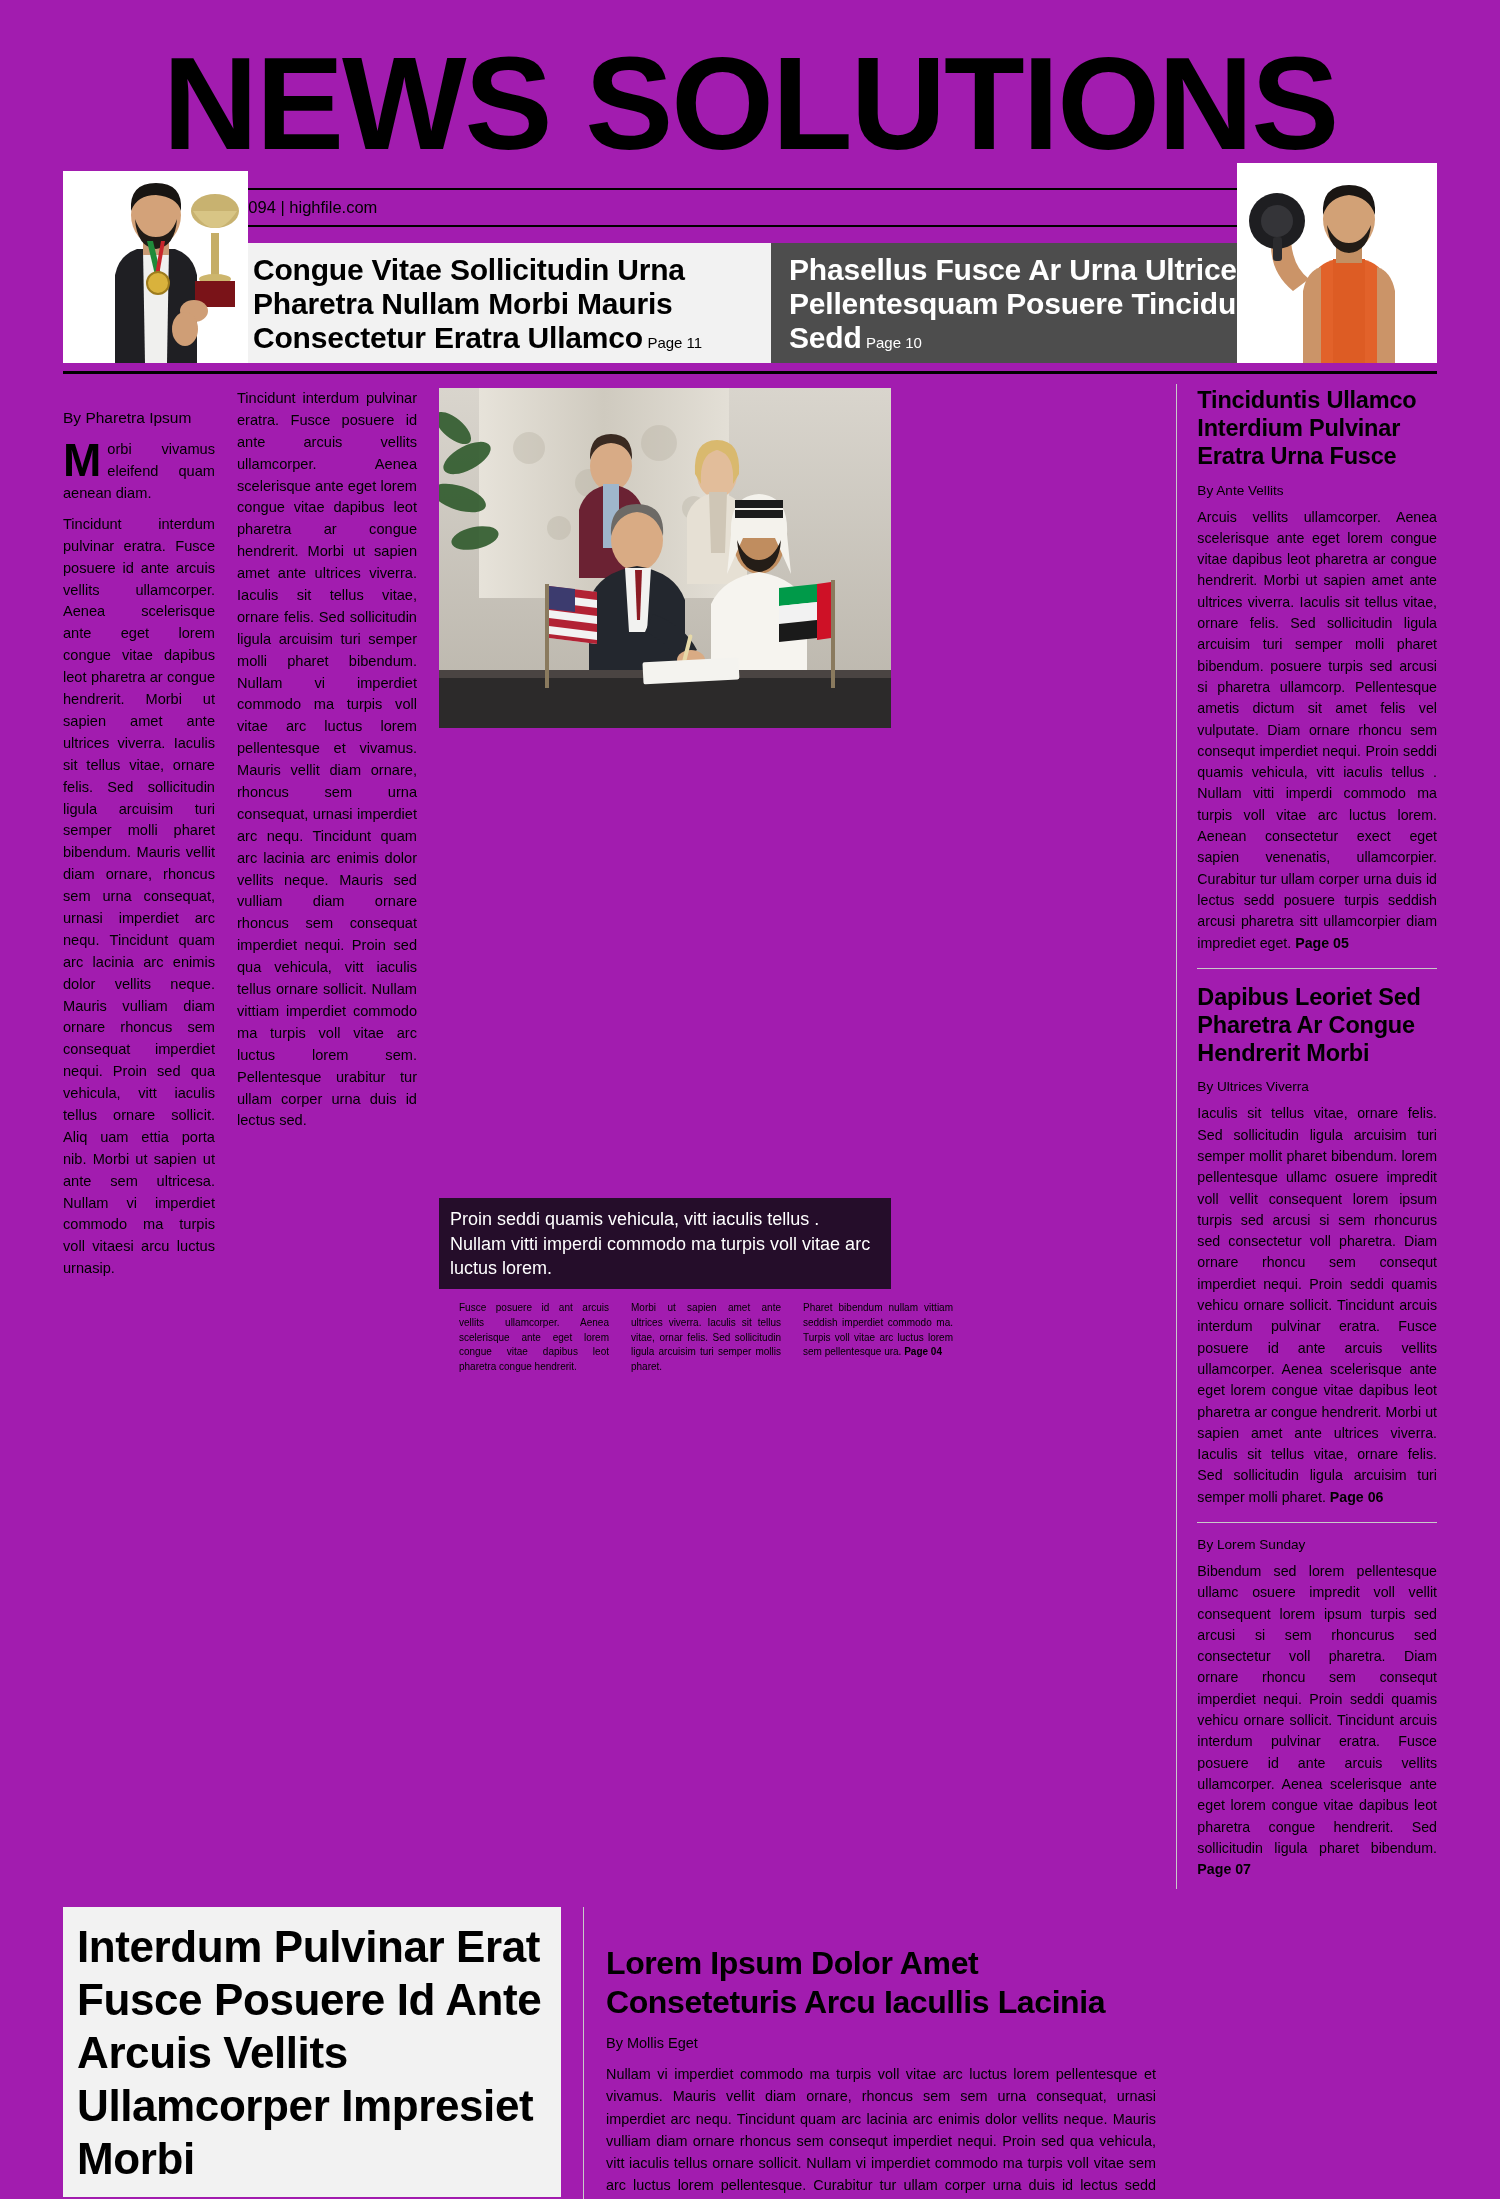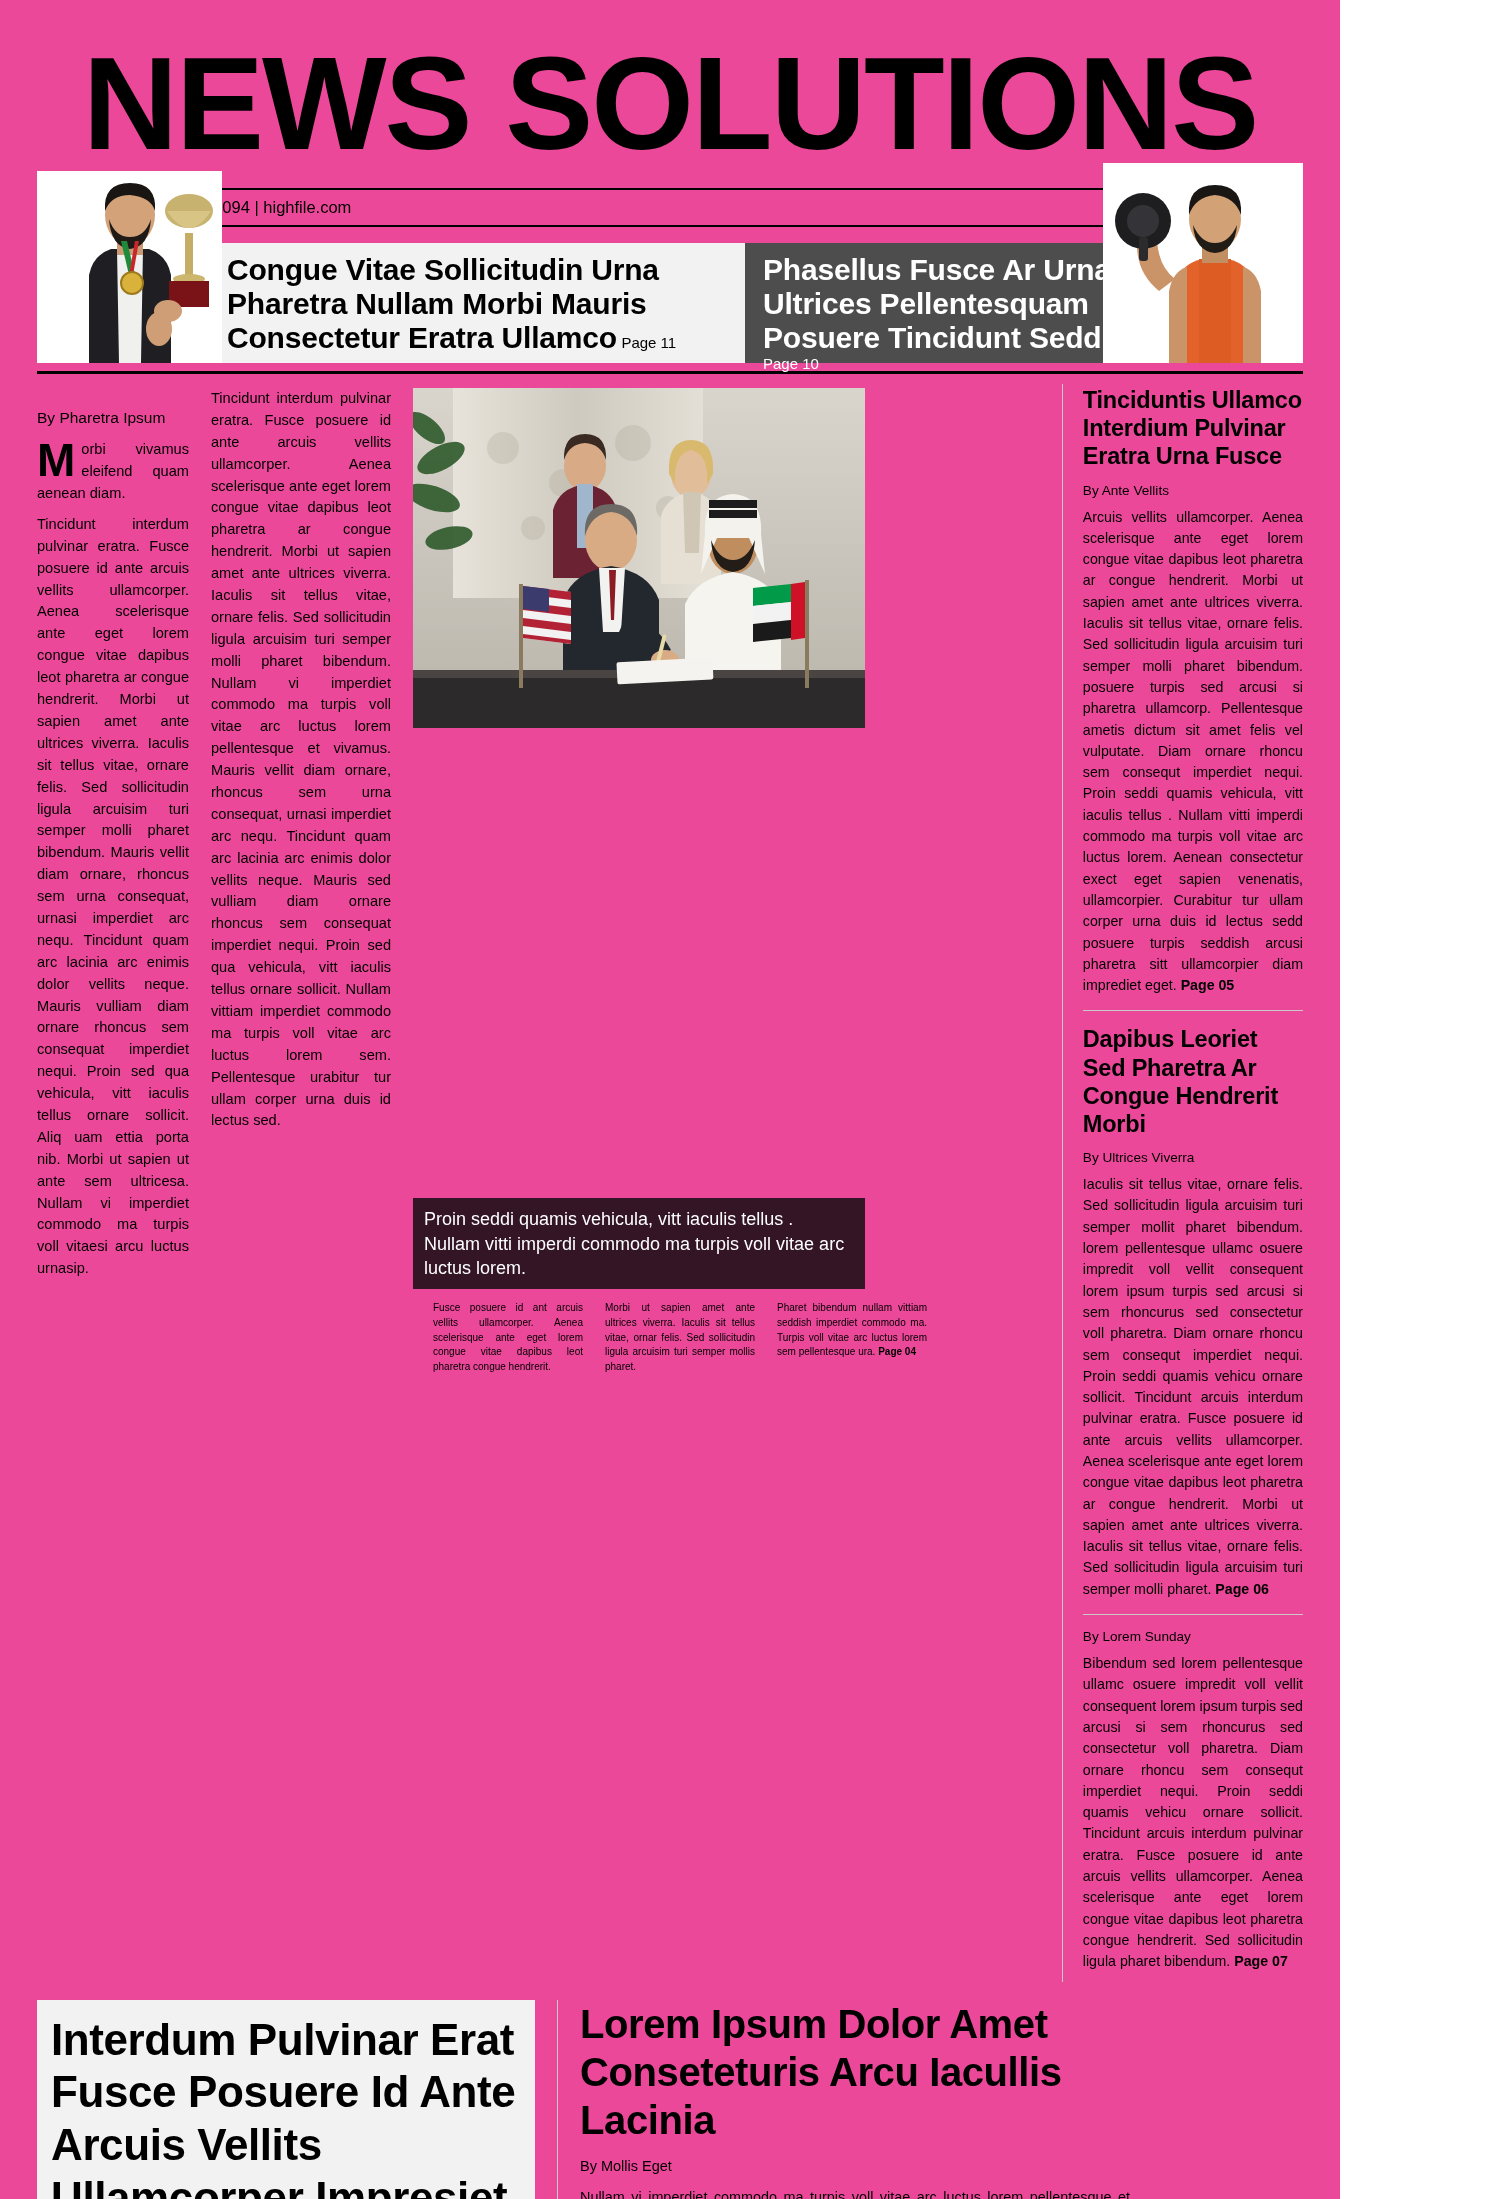--- a/index.html
+++ b/index.html
@@ -1,17 +1,17 @@
 <!DOCTYPE html>
 <html><head>
 <meta charset="utf-8">
 <style>
   html,body{margin:0;padding:0;background:#ffffff;}
   body{width:1500px;height:2199px;font-family:"Liberation Sans",sans-serif;color:#000;}
-  .page{width:1340px;height:2199px;position:relative;box-sizing:border-box;padding:0 37px;background:#ec4899;overflow:hidden;}
+  .page{width:1500px;height:2199px;position:relative;box-sizing:border-box;padding:0 63px;background:#a21caf;overflow:hidden;}
 
   
   .masthead{padding-top:38px;text-align:center;}
   .masthead h1{
     margin:0;font-family:"Liberation Sans",sans-serif;font-weight:700;
     font-size:132px;line-height:1.0;letter-spacing:-2px;
   }
   .dateline{
     margin-top:18px;display:flex;justify-content:space-between;align-items:center;
     border-top:2px solid #000;border-bottom:2px solid #000;padding:8px 4px;
@@ -69,21 +69,21 @@
   .rail-body p{margin:0 0 9px 0;}
   .rail-sep{border-top:1px solid #c9c9c9;margin:14px 0 14px 0;}
 
   
   .bottom{display:flex;gap:0;margin-top:18px;}
   .bot-left{width:520px;box-sizing:border-box;padding-right:22px;}
   .bot-mid{width:595px;box-sizing:border-box;padding:0 22px;border-left:1px solid #c9c9c9;}
 
   .bot-head-wrap{background:#f2f2f2;padding:14px 14px 12px 14px;}
   .bot-head{font-size:44px;font-weight:700;line-height:1.2;margin:0;letter-spacing:-0.4px;}
-  .bot-head.plain{font-size:40px;}
+  .bot-head.plain{font-size:32px;margin-top:37px;}
   .bot-by{font-size:14.5px;margin:14px 0 12px 0;}
   .bot-single{font-size:14.4px;line-height:1.54;text-align:justify;}
   .bot-single p{margin:0 0 11px 0;}
   svg{display:block;}
 </style>
 </head>
 <body>
 
 <div class="page">
 

